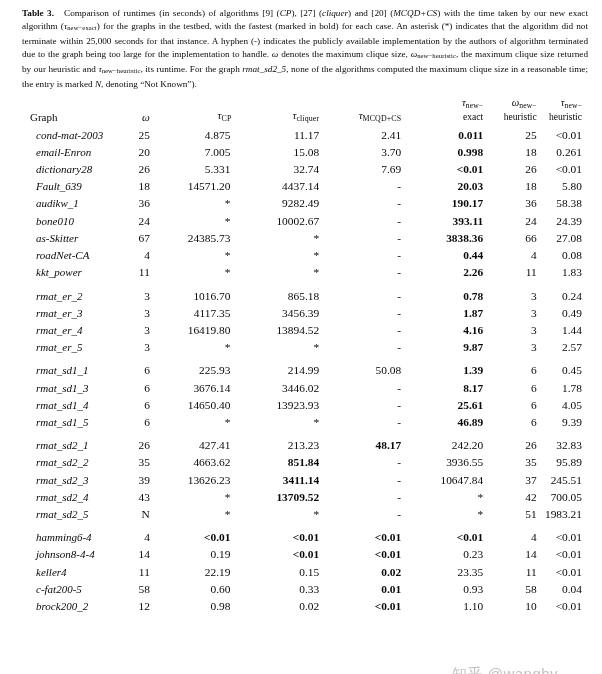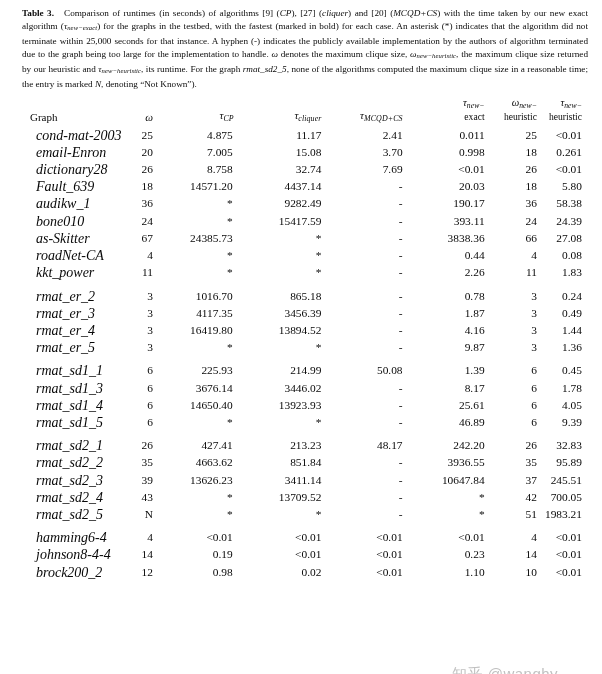--- a/index.html
+++ b/index.html
@@ -27,21 +27,20 @@
     text-align: justify;
     text-justify: inter-word;
     color: #0b0b0b;
   }
   #caption .lead { margin-right: 10px; }
   .it { font-style: italic; }
   .math { font-family: "Liberation Serif", serif; font-style: italic; }
   .sub {
     font-size: 0.72em;
     vertical-align: -0.22em;
-    font-style: italic;
     letter-spacing: 0.1px;
   }
   .tau { font-style: italic; }
 
   
   #table-wrap {
     position: absolute;
     left: 22px;
     top: 88px;
     width: 566px;
@@ -107,25 +106,25 @@
   .stack { display: block; text-align: right; }
   .stack .l1 { display: block; font-size: 10.6px; }
   .stack .l2 { display: block; font-size: 9.6px; }
 
   
   tr.datarow td { height: 17.2px; line-height: 17.2px; }
   td.graph {
     text-align: left;
     font-style: italic;
     padding-left: 14px !important;
-    font-size: 14px;
+    font-size: 11px;
   }
   td.num { text-align: right; padding-right: 6px !important; }
   td.num-first { padding-right: 7px !important; }
-  .b { font-weight: normal; padding-left: 39px; }
+  .b { font-weight: bold; padding-left: 39px; }
 
   
   #watermark {
     position: absolute;
     left: 452px;
     top: 665px;
     font-size: 15px;
     color: rgba(140,140,140,0.55);
     font-family: "Liberation Sans", sans-serif;
     letter-spacing: 0.5px;
@@ -213,21 +212,21 @@
           <td class="num">3.70</td>
           <td class="num"><span class="b">0.998</span></td>
           <td class="vl-left"></td>
           <td class="num">18</td>
           <td class="num">0.261</td>
         </tr>
         <tr class="datarow">
           <td class="graph">dictionary28</td>
           <td class="num">26</td>
           <td class="vl-right"></td>
-          <td class="num num-first">8.758</td>
+          <td class="num num-first">5.331</td>
           <td class="num">32.74</td>
           <td class="num">7.69</td>
           <td class="num"><span class="b">&lt;0.01</span></td>
           <td class="vl-left"></td>
           <td class="num">26</td>
           <td class="num">&lt;0.01</td>
         </tr>
         <tr class="datarow">
           <td class="graph">Fault_639</td>
           <td class="num">18</td>
@@ -250,21 +249,21 @@
           <td class="num"><span class="b">190.17</span></td>
           <td class="vl-left"></td>
           <td class="num">36</td>
           <td class="num">58.38</td>
         </tr>
         <tr class="datarow">
           <td class="graph">bone010</td>
           <td class="num">24</td>
           <td class="vl-right"></td>
           <td class="num num-first">*</td>
-          <td class="num">15417.59</td>
+          <td class="num">10002.67</td>
           <td class="num">-</td>
           <td class="num"><span class="b">393.11</span></td>
           <td class="vl-left"></td>
           <td class="num">24</td>
           <td class="num">24.39</td>
         </tr>
         <tr class="datarow">
           <td class="graph">as-Skitter</td>
           <td class="num">67</td>
           <td class="vl-right"></td>
@@ -348,21 +347,21 @@
         <tr class="datarow">
           <td class="graph">rmat_er_5</td>
           <td class="num">3</td>
           <td class="vl-right"></td>
           <td class="num num-first">*</td>
           <td class="num">*</td>
           <td class="num">-</td>
           <td class="num"><span class="b">9.87</span></td>
           <td class="vl-left"></td>
           <td class="num">3</td>
-          <td class="num">1.36</td>
+          <td class="num">2.57</td>
         </tr>
         <tr>
           <td colspan="10" class="spacer-xs"></td>
         </tr>
         <tr>
           <td colspan="10" class="rule-single"></td>
         </tr>
         <tr>
           <td colspan="10" class="spacer-xs"></td>
         </tr>
@@ -510,20 +509,44 @@
           <td class="vl-right"></td>
           <td class="num num-first">0.19</td>
           <td class="num"><span class="b">&lt;0.01</span></td>
           <td class="num"><span class="b">&lt;0.01</span></td>
           <td class="num">0.23</td>
           <td class="vl-left"></td>
           <td class="num">14</td>
           <td class="num">&lt;0.01</td>
         </tr>
         <tr class="datarow">
+          <td class="graph">keller4</td>
+          <td class="num">11</td>
+          <td class="vl-right"></td>
+          <td class="num num-first">22.19</td>
+          <td class="num">0.15</td>
+          <td class="num"><span class="b">0.02</span></td>
+          <td class="num">23.35</td>
+          <td class="vl-left"></td>
+          <td class="num">11</td>
+          <td class="num">&lt;0.01</td>
+        </tr>
+        <tr class="datarow">
+          <td class="graph">c-fat200-5</td>
+          <td class="num">58</td>
+          <td class="vl-right"></td>
+          <td class="num num-first">0.60</td>
+          <td class="num">0.33</td>
+          <td class="num"><span class="b">0.01</span></td>
+          <td class="num">0.93</td>
+          <td class="vl-left"></td>
+          <td class="num">58</td>
+          <td class="num">0.04</td>
+        </tr>
+        <tr class="datarow">
           <td class="graph">brock200_2</td>
           <td class="num">12</td>
           <td class="vl-right"></td>
           <td class="num num-first">0.98</td>
           <td class="num">0.02</td>
           <td class="num"><span class="b">&lt;0.01</span></td>
           <td class="num">1.10</td>
           <td class="vl-left"></td>
           <td class="num">10</td>
           <td class="num">&lt;0.01</td>

